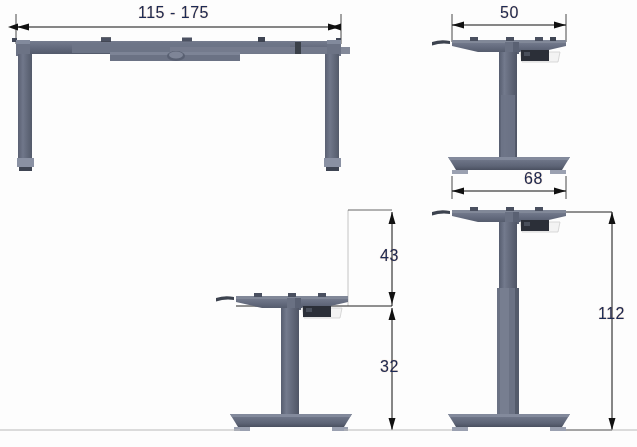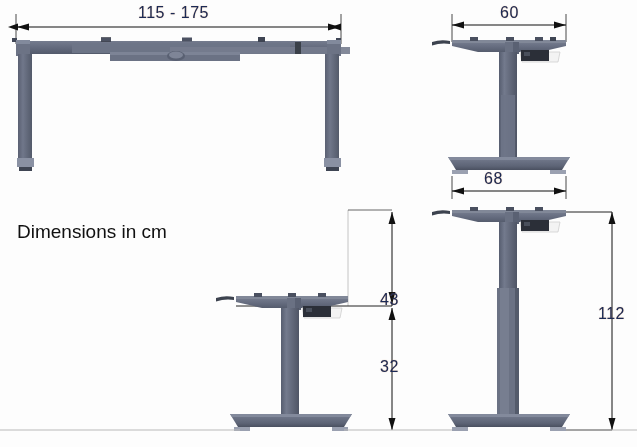--- a/index.html
+++ b/index.html
@@ -226,25 +226,24 @@
       <path d="M612,430 L608.5,418 L615.5,418 Z" fill="#111"></path>
     </g>
 
     <line x1="0" y1="430" x2="240" y2="430" stroke="#b9b9b9" stroke-width="1.2"></line>
     <line x1="344" y1="430" x2="452" y2="430" stroke="#b9b9b9" stroke-width="1.2"></line>
     <line x1="566" y1="430" x2="637" y2="430" stroke="#b9b9b9" stroke-width="1.2"></line>
   </svg>
 
   <div class="dimtext" style="left:138px;top:4px;">115 - 175</div>
 
-  <div class="dimtext" style="left:500px;top:4px;">60</div>
-
-  <div class="dimtext" style="left:484px;top:170px;">68</div>
-
-  <div class="dimtext" style="left:380px;top:247px;margin-top:44px;">43</div>
+  <div class="dimtext" style="left:500px;top:4px;">50</div>
+
+  <div class="dimtext" style="left:524px;top:170px;">68</div>
+
+  <div class="dimtext" style="left:380px;top:247px;">43</div>
 
   <div class="dimtext" style="left:380px;top:358px;">32</div>
 
   <div class="dimtext" style="left:598px;top:305px;text-align:center;">112</div>
 
-  <div class="note" style="left:17px;top:221px;">Dimensions in cm</div>
 
 </div>
 
 </body></html>

